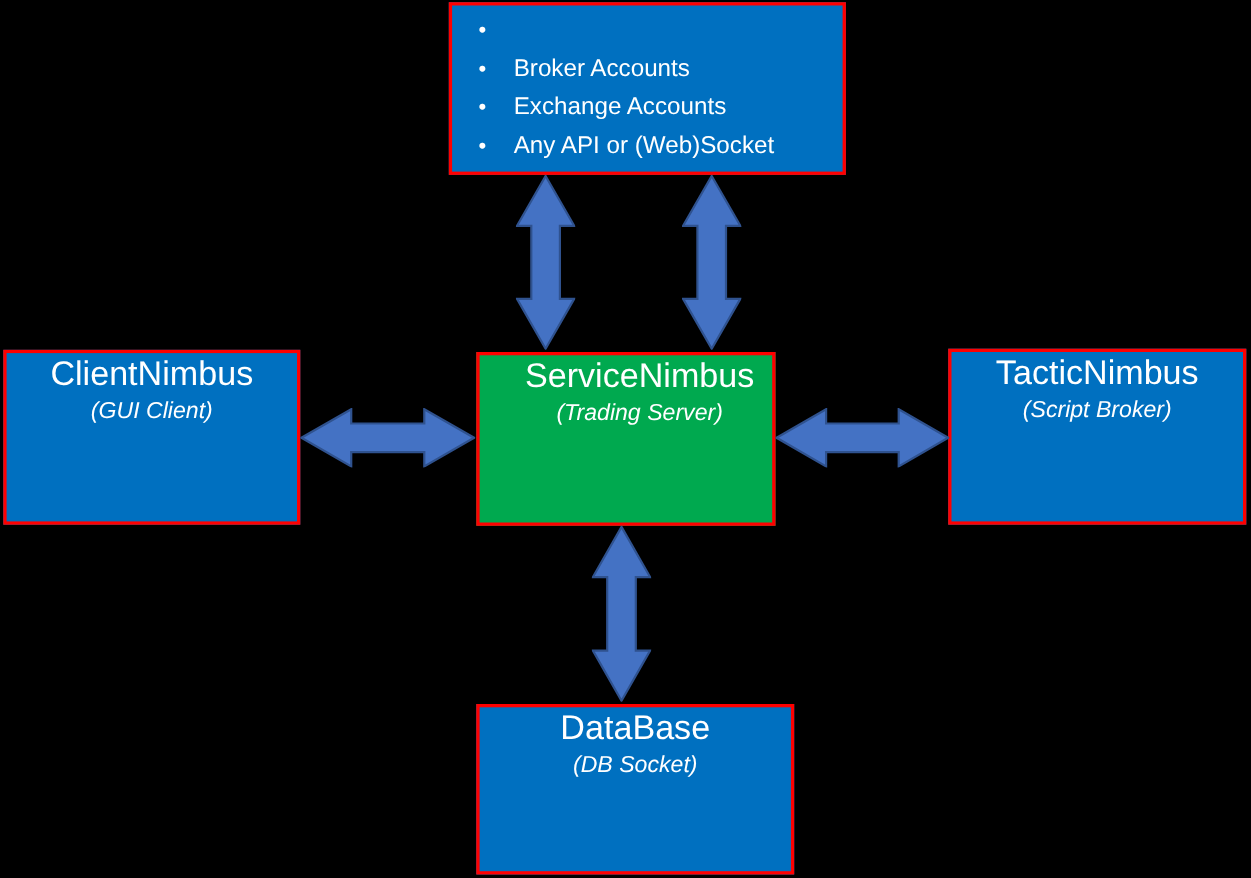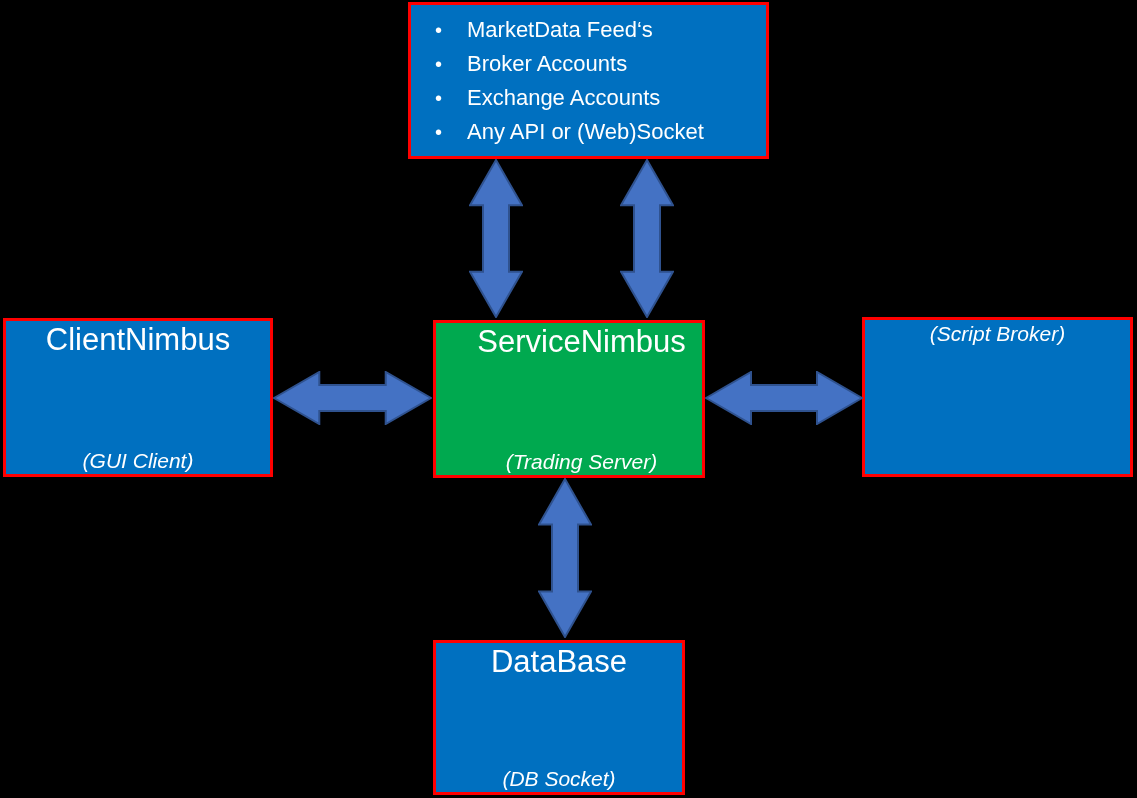--- a/index.html
+++ b/index.html
@@ -19,21 +19,21 @@
     width:1137px;height:798px;
     background:var(--background);
     overflow:hidden;
   }
   .node{
     position:absolute;
     background:var(--box-blue);
     border:3px solid var(--box-border-red);
     color:var(--text-white);
     display:flex;flex-direction:column;
-    align-items:center;justify-content:space-between;
+    align-items:center;justify-content:flex-start;
     text-align:center;
   }
   .node.green{background:var(--box-green);padding-left:25px;}
   .node-title{font-size:31px;line-height:1.25;font-weight:400;}
   .node-subtitle{font-size:21px;line-height:1.3;font-weight:400;font-style:italic;}
   
   .bullet-box{
     position:absolute;left:408px;top:2px;width:361px;height:157px;
     background:var(--box-blue);
     border:3px solid var(--box-border-red);
@@ -48,37 +48,36 @@
   .arrow polygon{
     fill:var(--arrow-fill);
     stroke:var(--arrow-stroke);
     stroke-width:2;
     stroke-linejoin:miter;
   }
   
   #box-client  {left:3px;  top:318px;width:270px;height:159px;}
   #box-service {left:433px;top:320px;width:272px;height:158px;}
   #box-tactic  {left:862px;top:317px;width:271px;height:160px;}
-  #box-database{left:433px;top:640px;width:252px;height:155px;}
+  #box-database{left:433px;top:640px;width:289px;height:155px;}
   
   #arrow-top-left   {left:469px;top:159px;width:54px; height:159px;}
   #arrow-top-right  {left:620px;top:159px;width:54px; height:159px;}
   #arrow-bottom     {left:538px;top:478px;width:54px; height:160px;}
   #arrow-left       {left:273px;top:371px;width:159px;height:54px;}
   #arrow-right      {left:705px;top:371px;width:158px;height:54px;}
 </style>
 </head>
 <body>
 
 <div class="canvas">
 
   <div class="bullet-box">
     <div class="bullet-row">
       <span class="bullet-dot">•</span>
-      <span>MarketData Feed‘s</span>
     </div>
     <div class="bullet-row">
       <span class="bullet-dot">•</span>
       <span>Broker Accounts</span>
     </div>
     <div class="bullet-row">
       <span class="bullet-dot">•</span>
       <span>Exchange Accounts</span>
     </div>
     <div class="bullet-row">
@@ -91,20 +90,21 @@
     <div class="node-title">ClientNimbus</div>
     <div class="node-subtitle">(GUI Client)</div>
   </div>
 
   <div class="node green" id="box-service">
     <div class="node-title">ServiceNimbus</div>
     <div class="node-subtitle">(Trading Server)</div>
   </div>
 
   <div class="node" id="box-tactic">
+    <div class="node-title">TacticNimbus</div>
     <div class="node-subtitle">(Script Broker)</div>
   </div>
 
   <div class="node" id="box-database">
     <div class="node-title">DataBase</div>
     <div class="node-subtitle">(DB Socket)</div>
   </div>
 
   <div class="arrow" id="arrow-top-left">
     <svg viewBox="0 0 54 158" preserveAspectRatio="none" aria-hidden="true">

